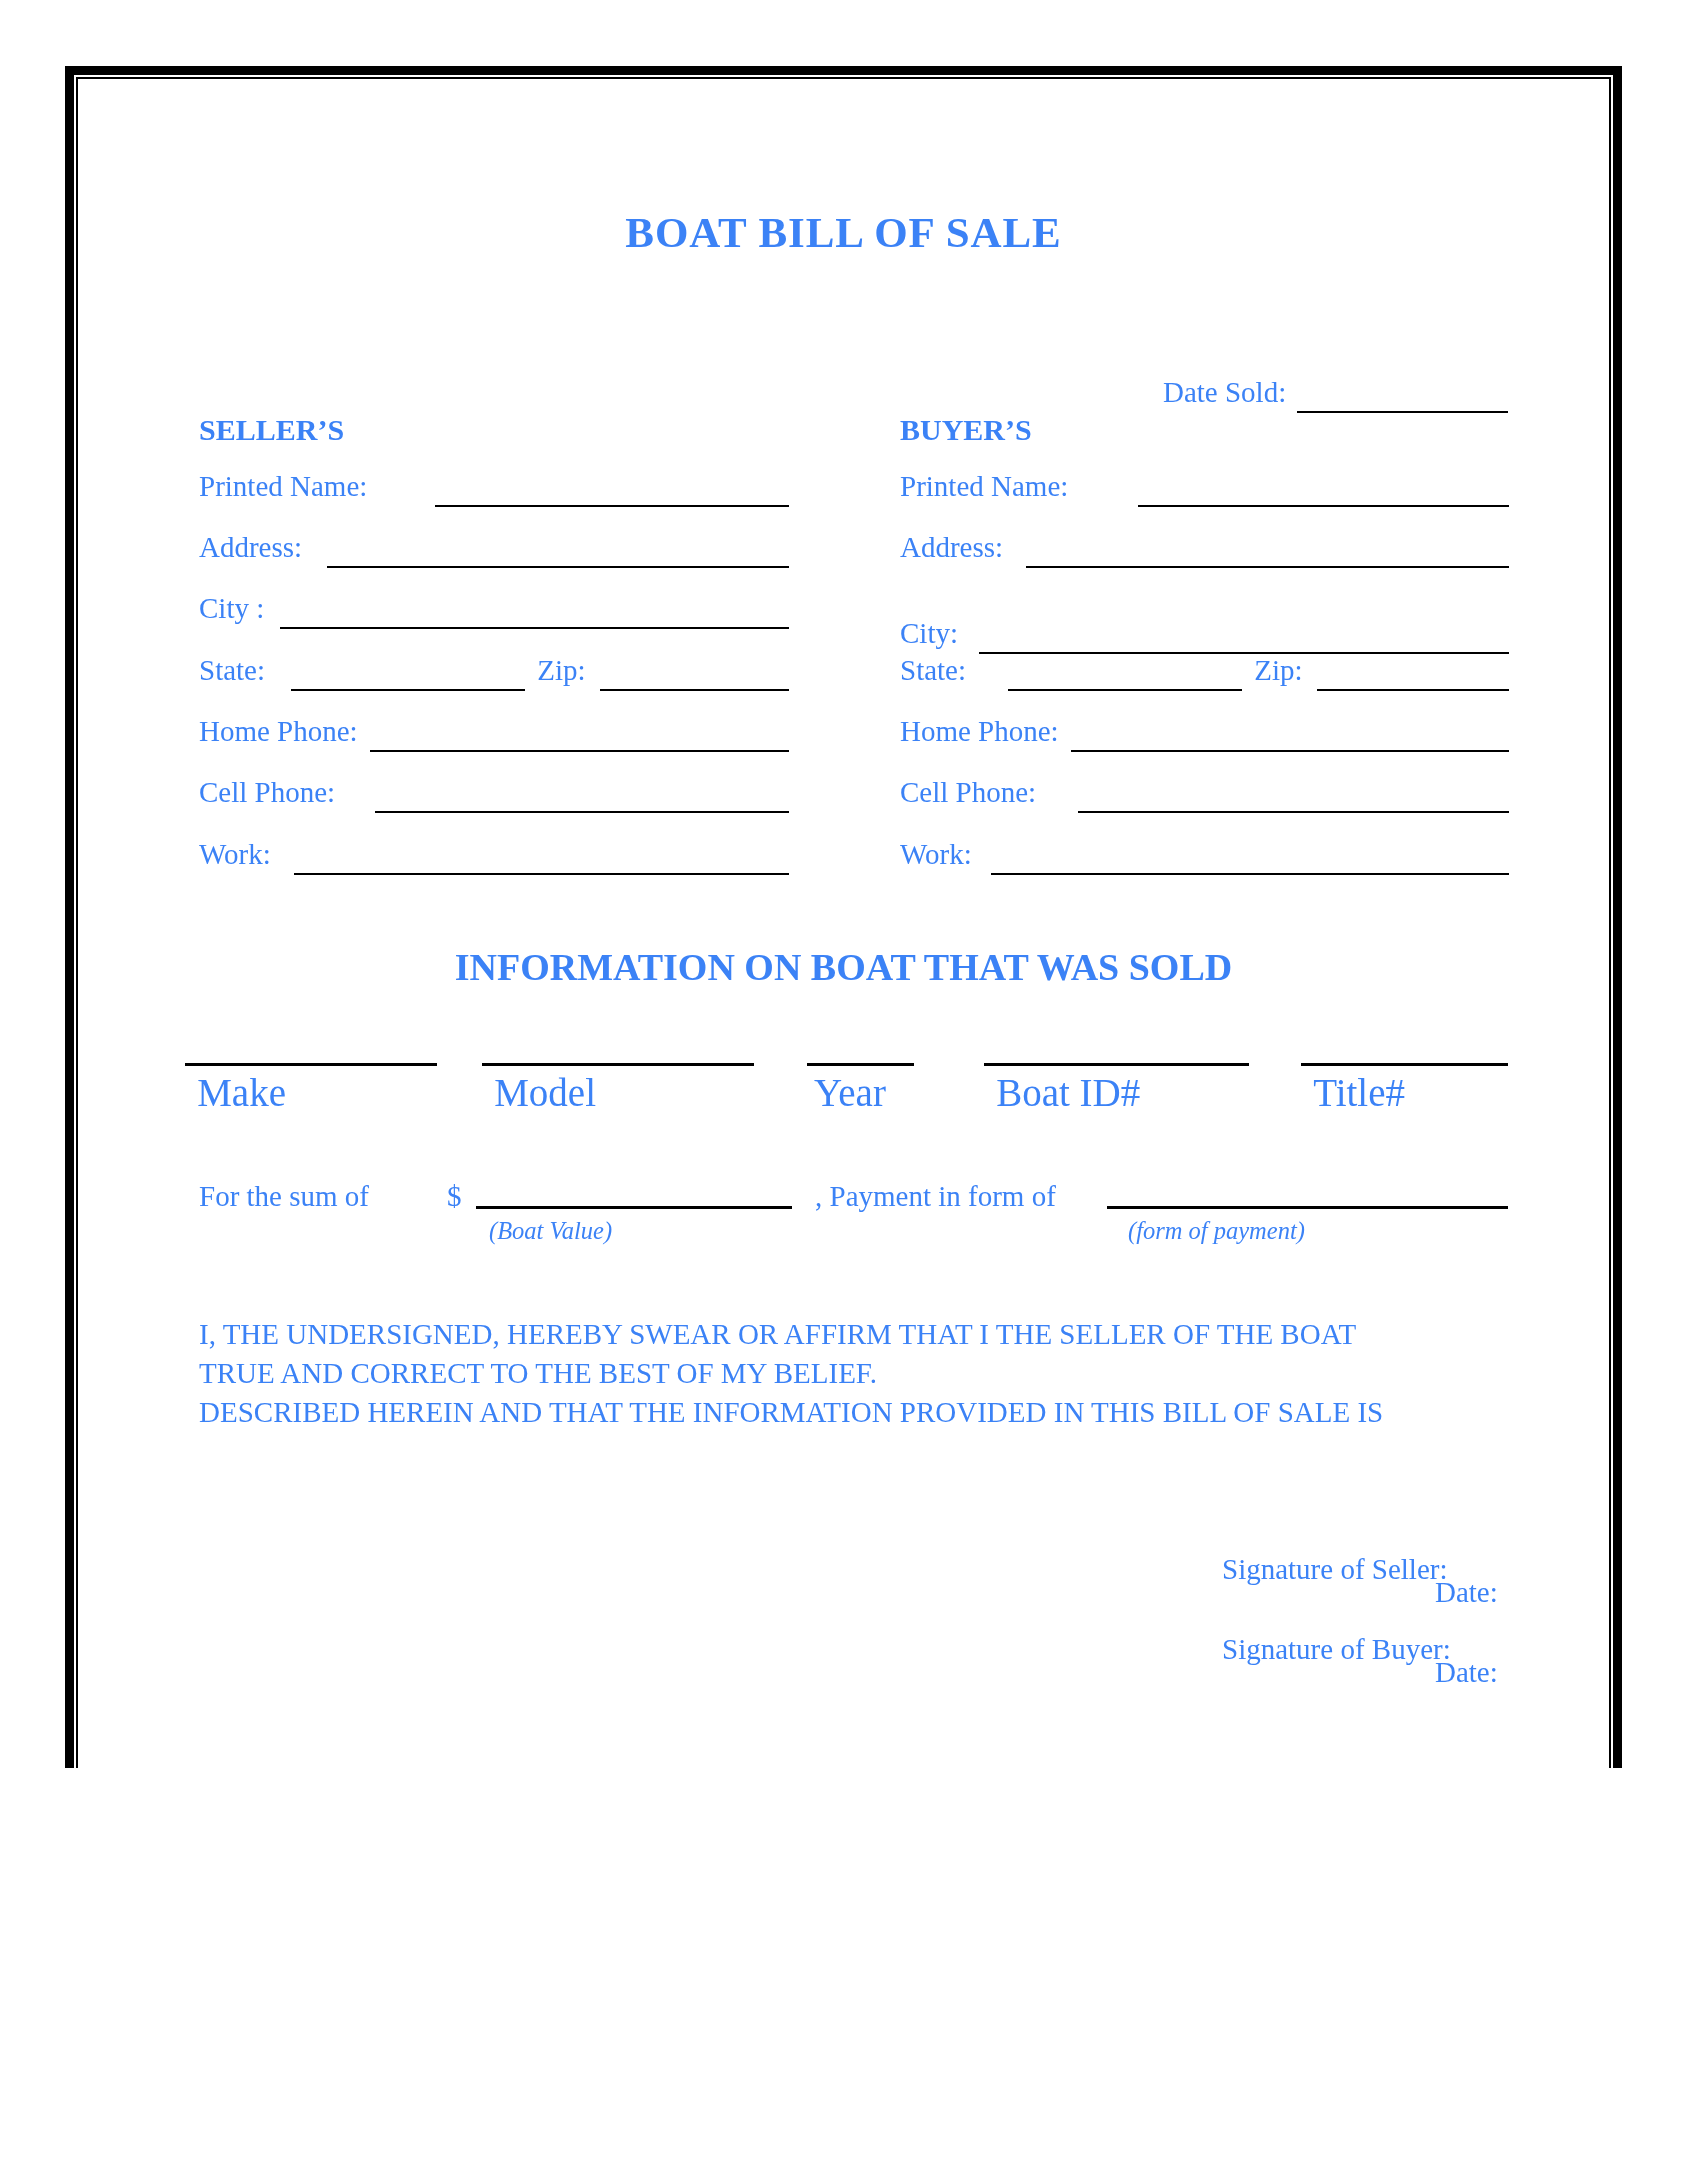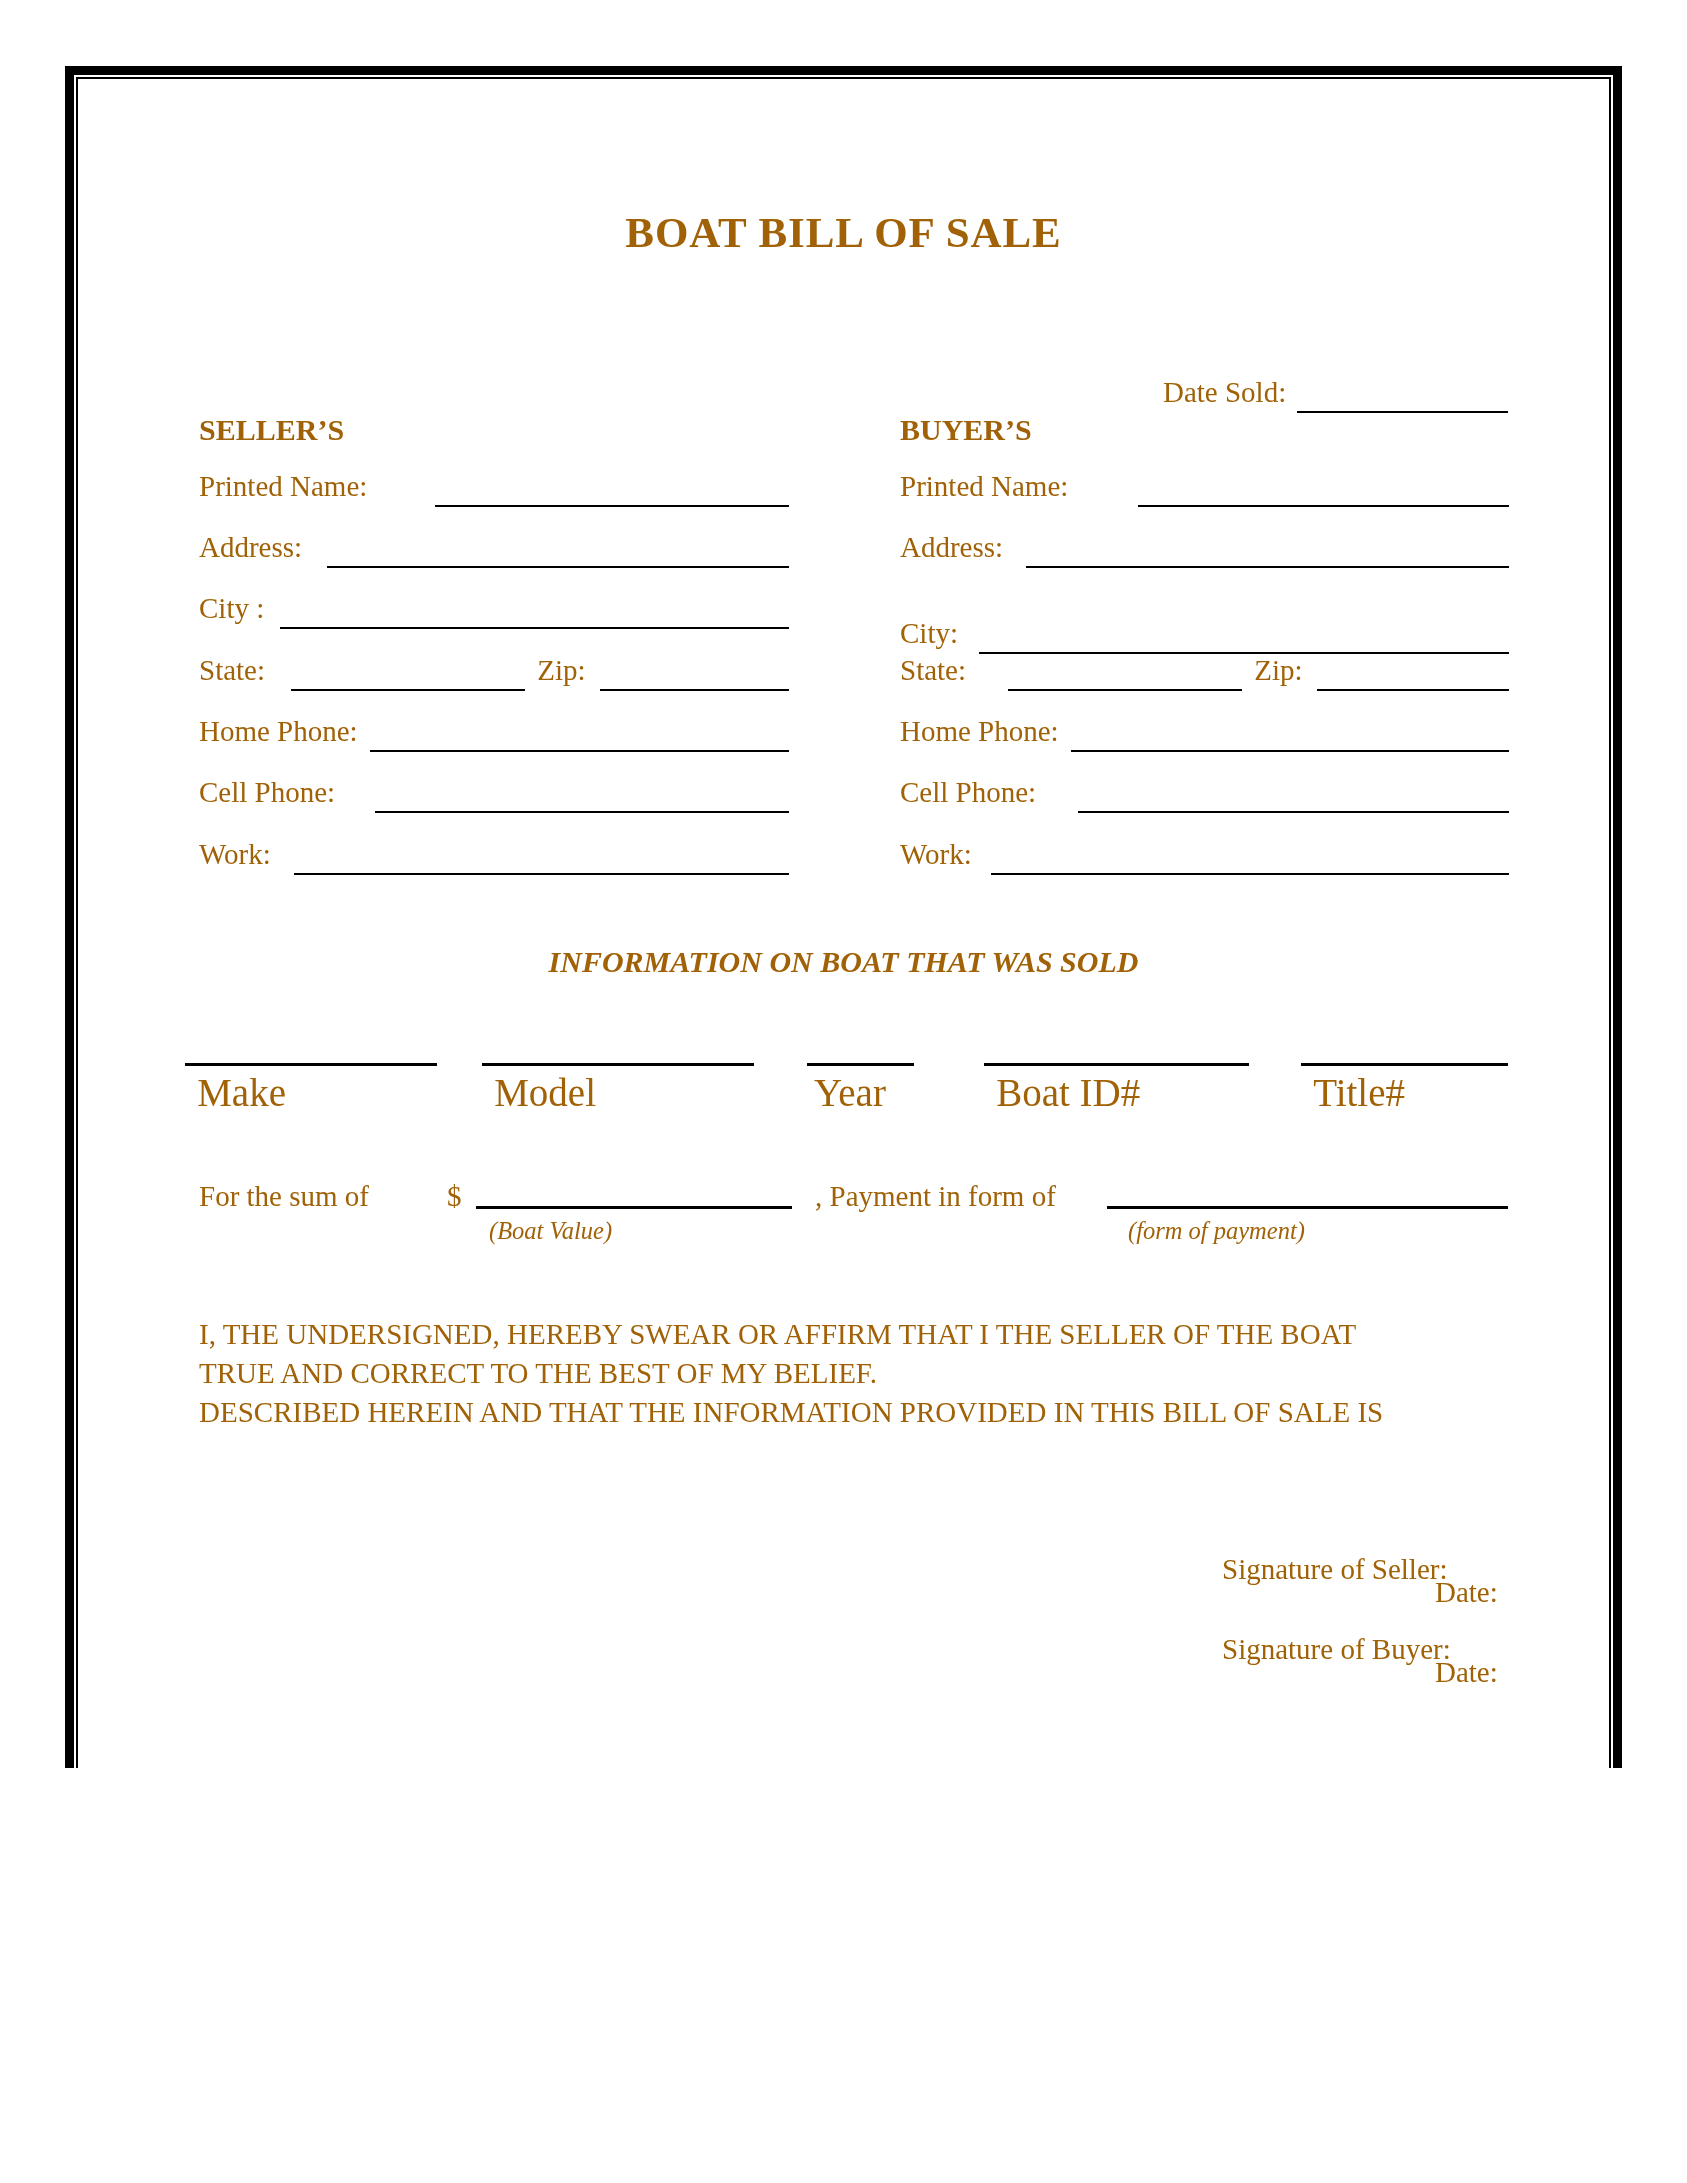--- a/index.html
+++ b/index.html
@@ -5,21 +5,21 @@
   html, body {
     margin: 0;
     padding: 0;
     background: #ffffff;
   }
   .page {
     position: relative;
     width: 1687px;
     height: 1768px;
     background: #ffffff;
-    color: #a16207;
+    color: #3b82f6;
     font-family: "Liberation Serif", "DejaVu Serif", serif;
   }
   
   .frame {
     position: absolute;
     left: 65px;
     top: 66px;
     width: 1557px;
     height: 2051px;
     border: 9.6px solid #000;
@@ -66,23 +66,22 @@
     line-height: 1;
   }
   .seller-row { left: 199px; width: 590px; }
   .buyer-row  { left: 900px; width: 609px; }
   .info-heading {
     position: absolute;
     left: 0;
     right: 0;
     top: 945px;
     text-align: center;
-    font-size: 30px;
+    font-size: 38px;
     font-weight: bold;
-    font-style: italic;
   }
   .info-cells {
     position: absolute;
     left: 185px;
     top: 1063px;
     display: flex;
   }
   .icell .u3 {
     height: 2.6px;
     background: #000;

